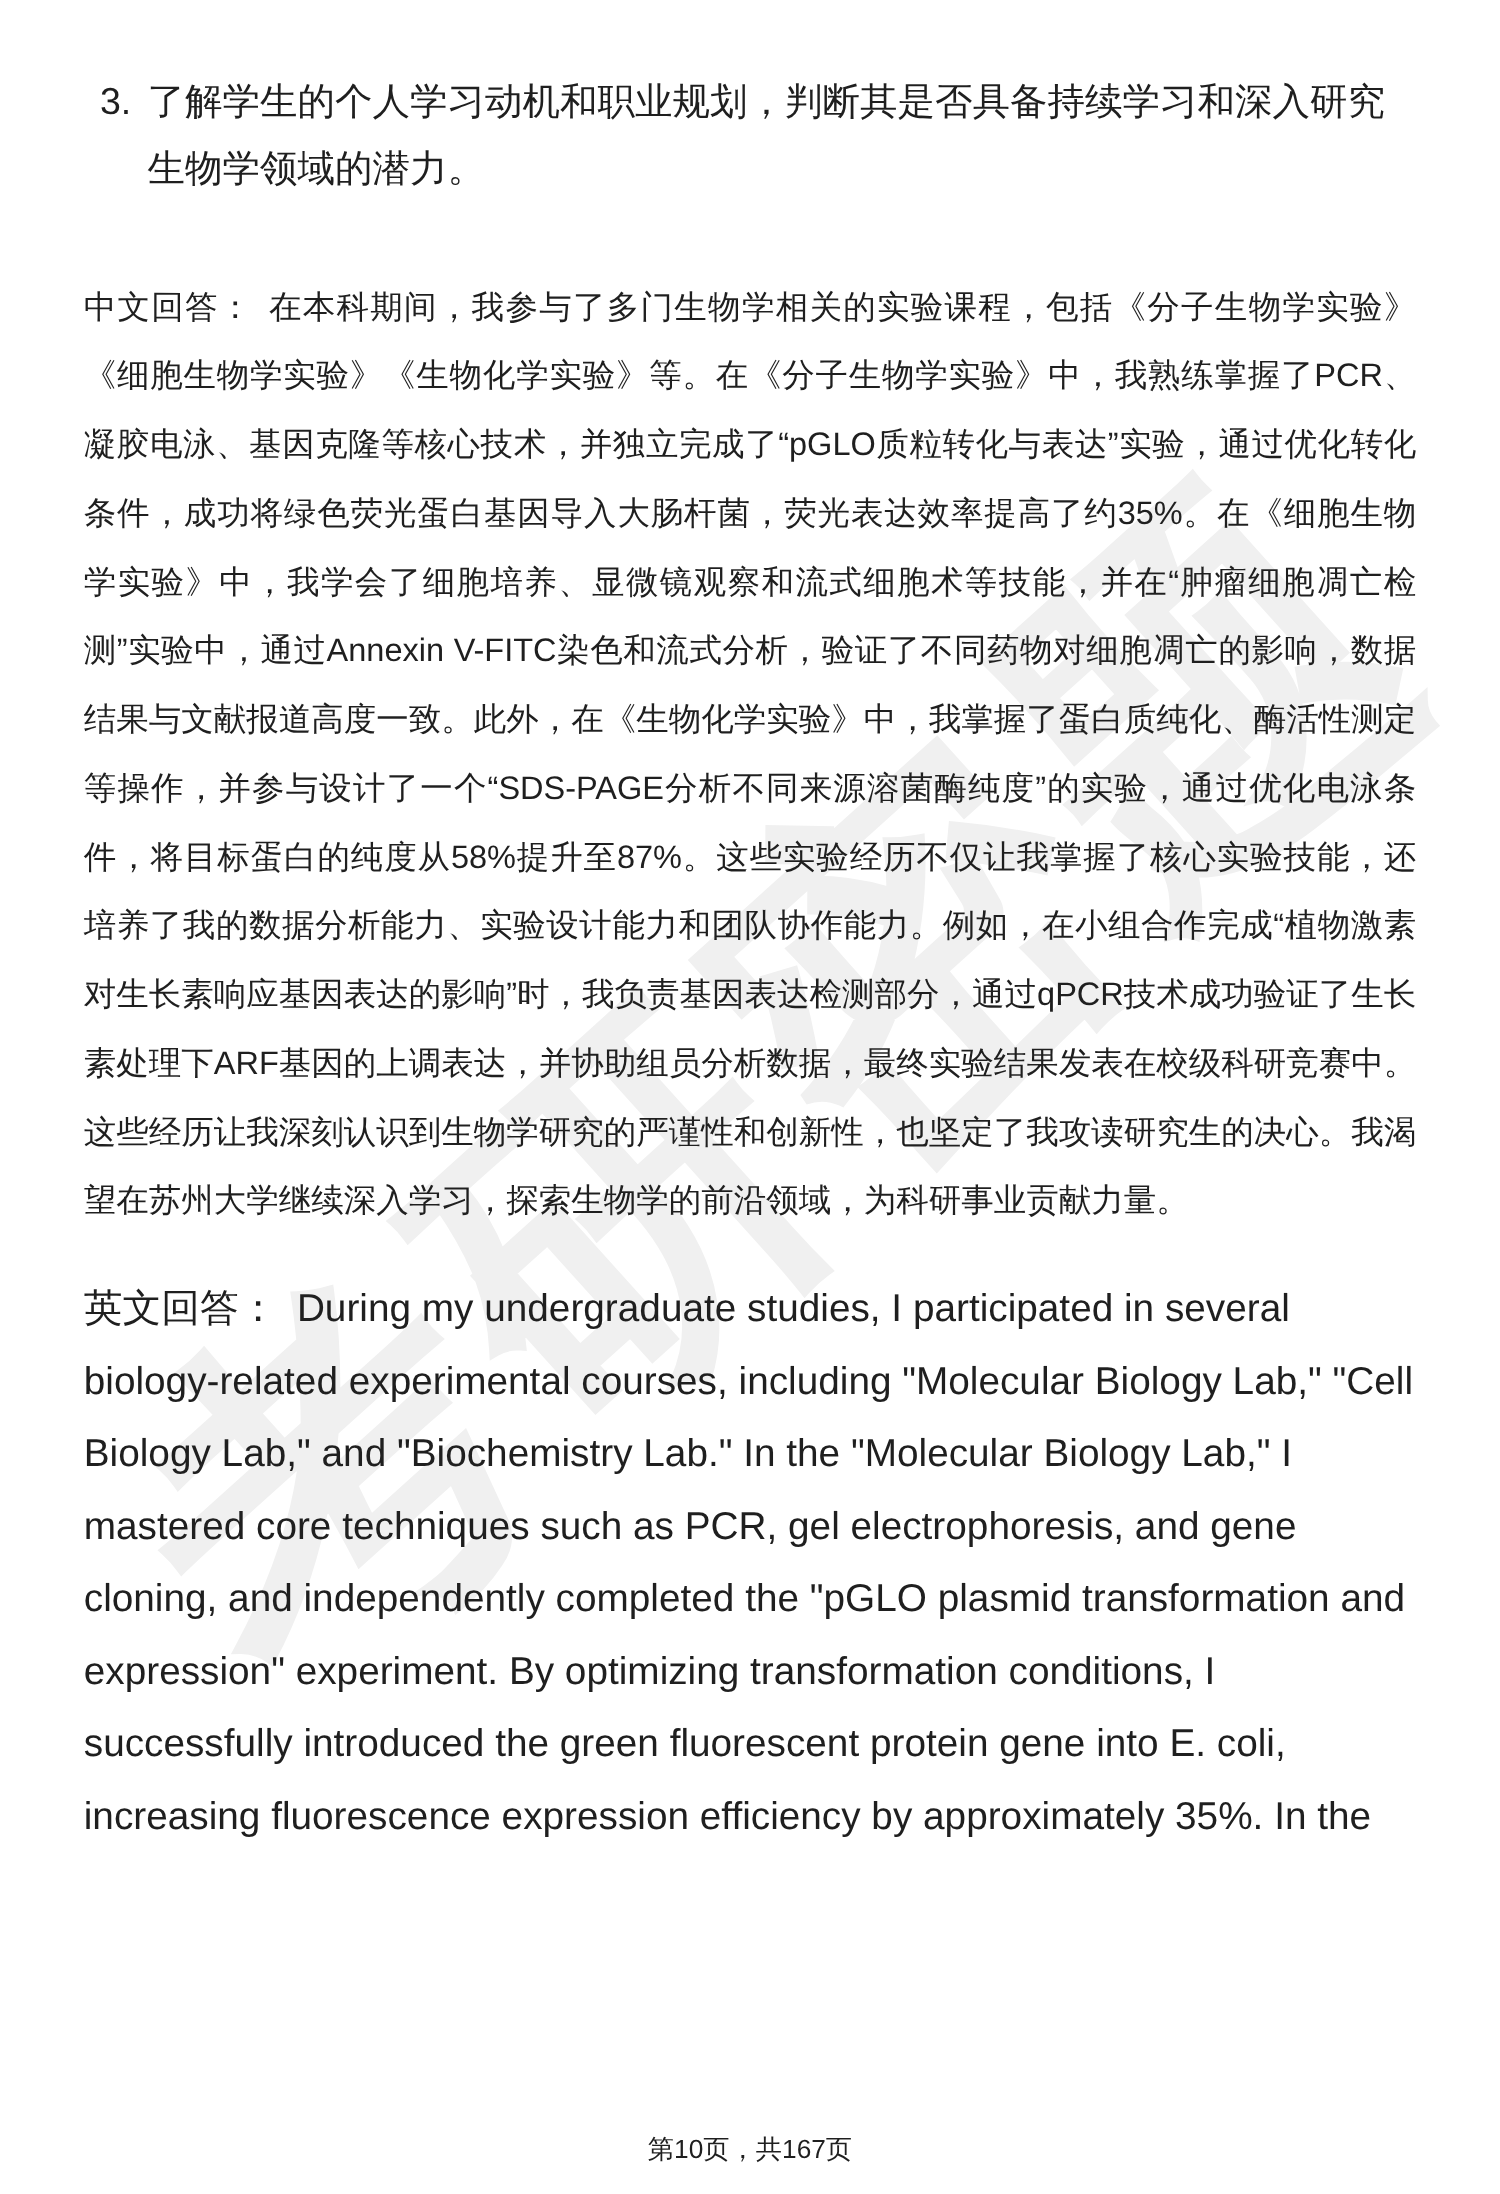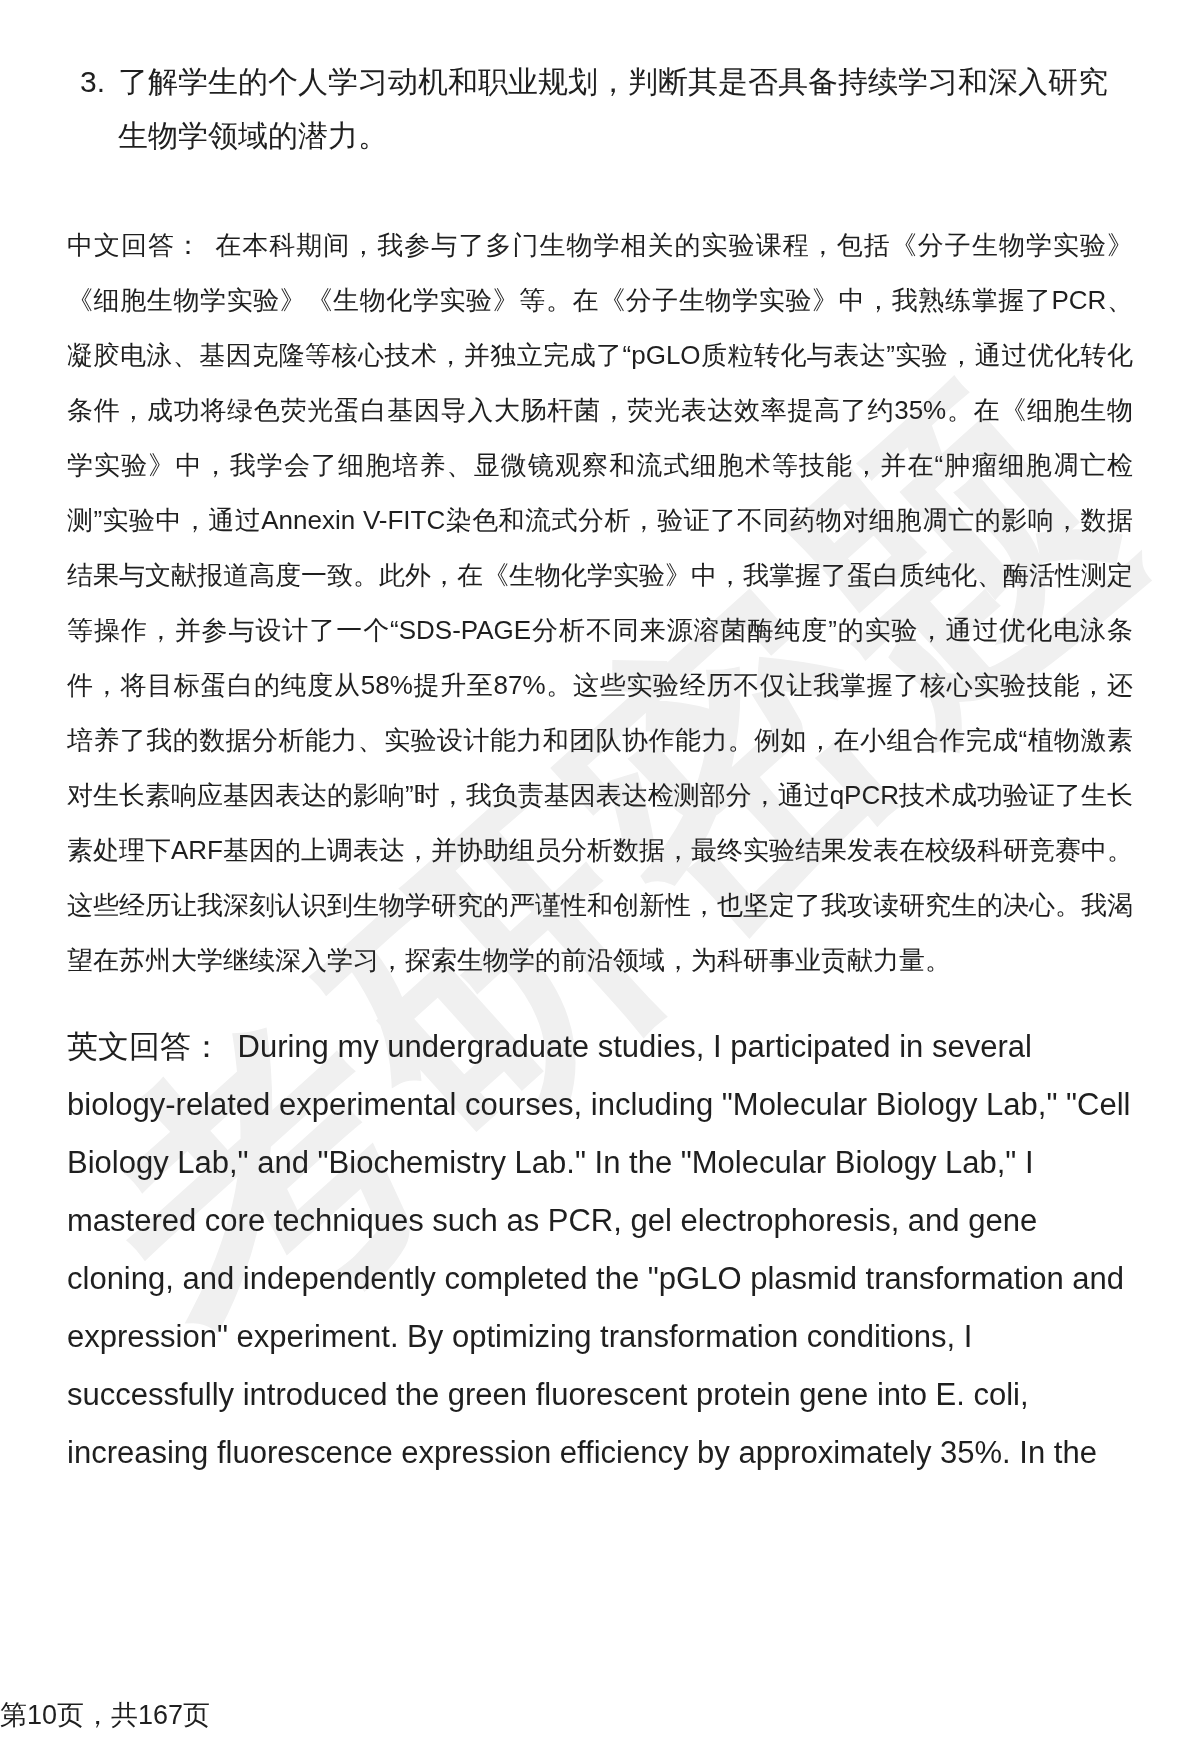--- a/index.html
+++ b/index.html
@@ -52,22 +52,22 @@
     margin-top: 30px;
     font-size: 31px;
     line-height: 58px;
     text-align: left;
   }
   .footer {
     position: absolute;
     left: 0;
     right: 0;
     bottom: 22px;
-    text-align: left;
-    font-size: 27px;
+    text-align: center;
+    font-size: 21px;
     z-index: 1;
   }
 </style>
 </head>
 <body>
 
 <div class="page">
 
   <div class="watermark">考研密题</div>
 

